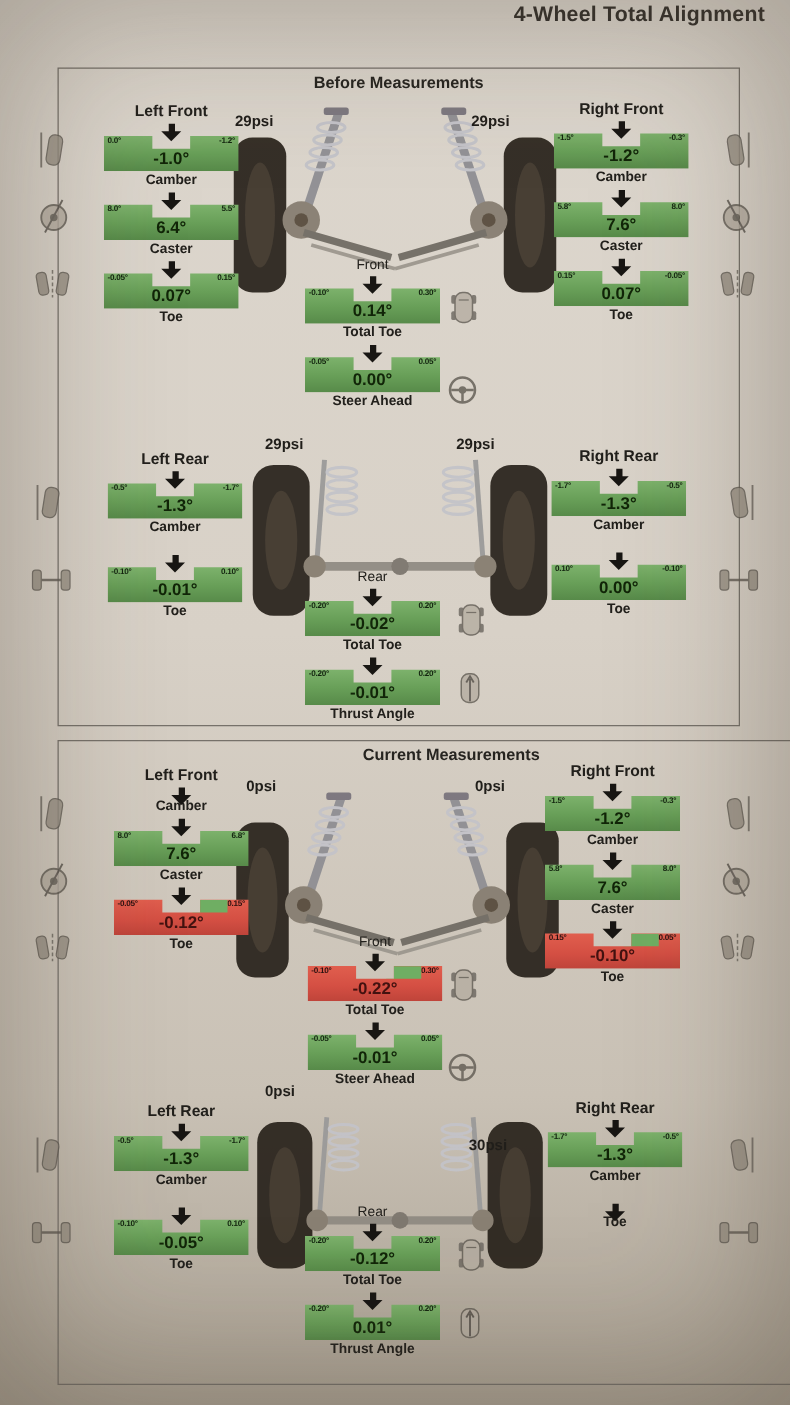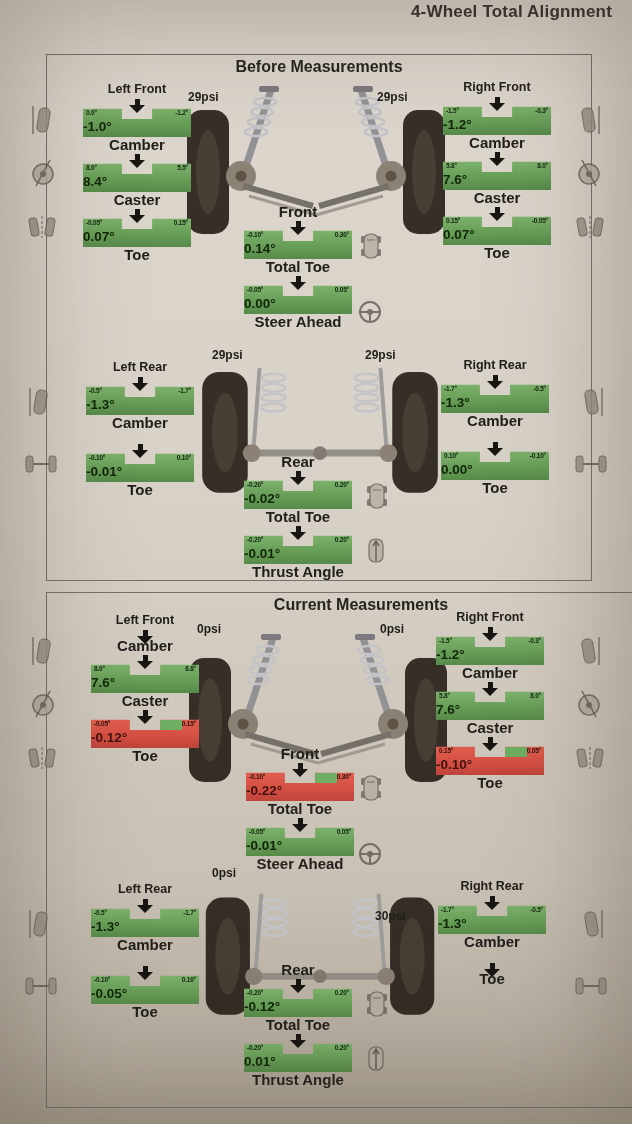--- a/index.html
+++ b/index.html
@@ -3,40 +3,40 @@
 <meta charset="utf-8">
 <style>
   *{margin:0;padding:0;box-sizing:border-box}
   html,body{width:632px;height:1124px}
   body{font-family:"Liberation Sans",sans-serif;color:#1e1c19;background:#a89f91}
   .page{position:relative;width:632px;height:1124px;overflow:hidden;
         background:linear-gradient(180deg,#ddd7ce 0%,#d8d1c7 45%,#c9c1b5 78%,#aba294 100%)}
   .page::after{content:"";position:absolute;inset:0;box-shadow:inset 0 0 120px 18px rgba(72,60,46,.35);pointer-events:none;z-index:9}
   .title{position:absolute;top:2px;left:0;width:612px;text-align:right;font-size:17px;font-weight:bold;color:#34302b;letter-spacing:.2px}
   .panel{position:absolute;border:1px solid #76716a}
-  .ptitle{position:absolute;left:0;right:0;top:3px;text-align:center;font-weight:bold;font-size:16px;color:#262420}
+  .ptitle{position:absolute;left:0;right:0;top:3px;text-align:center;font-weight:bold;font-size:13px;color:#262420}
   .stack{position:absolute;display:flex;flex-direction:column;align-items:center;width:150px}
   .cstack{width:130px}
   .wlabel{font-size:12.5px;font-weight:bold;height:15px;line-height:15px;color:#22201c;white-space:nowrap}
-  .clabel{font-size:15px;font-weight:bold;height:14px;line-height:14px;color:#22201c}
+  .clabel{font-size:11px;font-weight:normal;height:14px;line-height:14px;color:#22201c}
   .darr{position:relative;width:16px;height:14px;margin:2px 0 -6px;z-index:2}
   .darr::before{content:"";position:absolute;left:5.5px;top:0;width:5px;height:7px;background:#181613}
   .darr::after{content:"";position:absolute;left:0;top:6px;border-left:8px solid transparent;border-right:8px solid transparent;border-top:8px solid #181613}
   .bar{position:relative;width:108px;height:30px;flex:0 0 auto;
        background:linear-gradient(180deg,#7fb46e,#689f58 55%,#578a49);
        clip-path:polygon(0% 6%,36% 6%,36% 40%,64% 40%,64% 6%,100% 6%,100% 100%,0% 100%)}
   .bar[data-state="alert"]{background:linear-gradient(180deg,#e2604f,#d44f43 60%,#bf443a)}
   .sl,.sr{position:absolute;top:2px;font-size:6.5px;font-weight:bold;color:#13240f;letter-spacing:-.2px}
   .sl{left:3px}.sr{right:3px}
   .bar[data-state="alert"] .sl,.bar[data-state="alert"] .sr{color:#2a1110}
-  .val{position:absolute;left:0;right:0;top:12px;font-size:13.5px;font-weight:bold;color:#112508}
+  .val{position:absolute;left:0;right:0;top:12px;text-align:center;font-size:13.5px;font-weight:bold;color:#112508}
   .bar[data-state="alert"] .val{color:#431210}
   .chip{display:none;position:absolute;top:2px;left:58%;width:26%;height:10px;background:#6fae63}
   .bar[data-state="alert"] .chip{display:block}
-  .cap{font-size:15px;font-weight:bold;height:14px;line-height:13px;margin-top:1px;color:#22201c;white-space:nowrap}
+  .cap{font-size:11px;font-weight:bold;height:14px;line-height:13px;margin-top:1px;color:#22201c;white-space:nowrap}
   .gap12{height:12px;flex:0 0 auto}
   .psi{position:absolute;width:50px;text-align:left;font-size:12px;font-weight:bold;color:#201e1a}
   .decor{position:absolute;opacity:.92}
   .sicon{position:absolute;opacity:.8}
   .mir{transform:scaleX(-1)}
 </style>
 </head>
 <body>
 
 <svg width="0" height="0" style="position:absolute">
@@ -149,21 +149,21 @@
       <span class="sr">-1.2°</span>
 
       <span class="val">-1.0°</span>
     </div>
     <div class="cap">Camber</div>
     <div class="darr"></div>
     <div class="bar" data-state="ok">
       <span class="sl">8.0°</span>
       <span class="sr">5.5°</span>
 
-      <span class="val">8.4°</span>
+      <span class="val">6.4°</span>
     </div>
     <div class="cap">Caster</div>
     <div class="darr"></div>
     <div class="bar" data-state="ok">
       <span class="sl">-0.05°</span>
       <span class="sr">0.15°</span>
 
       <span class="val">0.07°</span>
     </div>
     <div class="cap">Toe</div>

